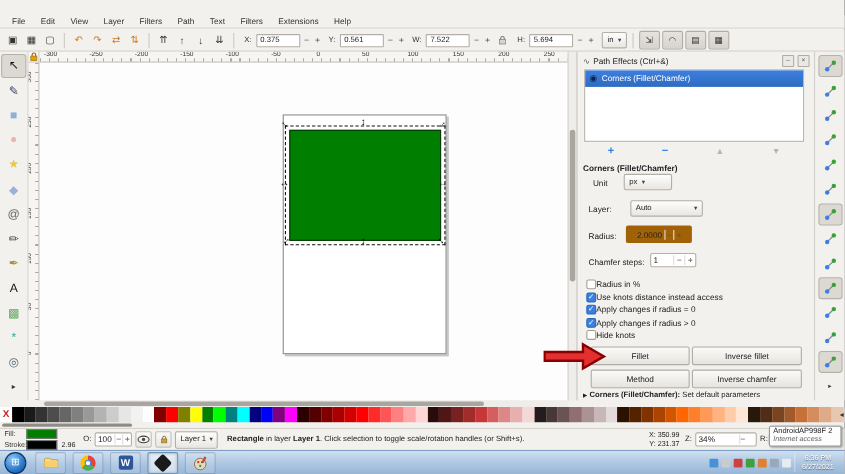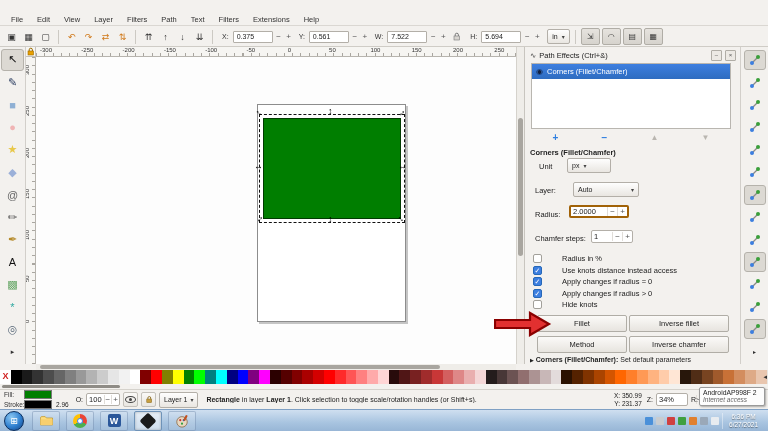--- a/index.html
+++ b/index.html
@@ -67,23 +67,23 @@
   .pe-row{height:15px;display:flex;align-items:center;gap:4px;padding-left:4px;color:#fff;
           background:linear-gradient(var(--accent),#2e6cc0);font-size:7.5px;}
   .pe-btnrow{position:absolute;left:6px;top:84px;right:9px;height:13px;display:flex;align-items:center;justify-content:space-around;}
   .pe-add,.pe-del{color:#2f7fe0;font-weight:bold;font-size:10px;}
   .pe-up,.pe-dn{color:#b9b6b0;font-size:8px;}
   .pe-heading{position:absolute;left:5px;top:101px;font-weight:bold;font-size:7.5px;}
   .pe-lab{position:absolute;font-size:7.5px;color:#222;text-align:right;}
   .spin{display:flex;align-items:center;background:#fff;border:1px solid #b3afa8;border-radius:2px;height:13px;box-sizing:border-box;}
   .spin .spin-val{padding:0 2px;font-size:7.5px;flex:1;}
   .spin .spin-btn{width:9px;text-align:center;color:#555;font-size:8px;border-left:1px solid #e0ddd8;}
-  .spin.focused{border:2px solid #a16207;}
+  .spin.focused{border:8px solid #a16207;}
   .cb-block{position:absolute;left:8px;top:206px;right:6px;}
-  .cbrow{height:11.5px;display:flex;align-items:center;gap:20px;}
+  .cbrow{height:11.5px;display:flex;align-items:center;gap:0;}
   .cb{width:9px;height:9px;box-sizing:border-box;border:1px solid #a2a09a;background:#fff;border-radius:2px;
       font-size:7px;line-height:8px;color:#fff;text-align:center;}
   .cb.checked{background:var(--accent);border-color:#2668b8;}
   .pe-btn{position:absolute;height:15px;background:linear-gradient(#fbfaf8,#e7e4df);border:1px solid #b0ada6;border-radius:2px;
           font-size:7.5px;display:flex;align-items:center;justify-content:center;}
   .pe-footer{position:absolute;left:5px;top:309px;font-size:7px;color:#222;}
   
   .snapbar{position:absolute;left:740px;top:47px;width:28px;height:317px;background:#f3f1ee;border-left:1px solid #d2cfca;
            display:flex;flex-direction:column;align-items:center;padding-top:3px;box-sizing:border-box;}
   .snap{width:20px;height:20px;margin-bottom:2px;border-radius:3px;border:1px solid transparent;display:flex;align-items:center;justify-content:center;}
@@ -104,21 +104,21 @@
   .fs-lab{width:18px;font-size:6.5px;color:#333;}
   .swatch{width:26px;height:7px;border:1px solid #777;}
   .sw-val{font-size:6.5px;margin-left:2px;}
   .o-spin{width:34px;}
   .sb-icon{width:13px;height:13px;border:1px solid #c4c1bb;border-radius:2px;background:linear-gradient(#faf9f7,#e9e6e1);
            display:flex;align-items:center;justify-content:center;}
   .layer-dd{height:14px;background:linear-gradient(#fefefe,#e9e6e1);border:1px solid #b3afa8;border-radius:2px;
             display:flex;align-items:center;gap:3px;padding:0 4px;}
   .sb-msg{flex:1;padding-left:5px;white-space:nowrap;overflow:hidden;}
   .xy-block{text-align:right;font-size:6.5px;line-height:8px;margin-right:2px;}
-  .z-spin{width:32px;gap:20px;}
+  .z-spin{width:56px;gap:20px;}
   .eye{width:9px;height:5px;border:1px solid #444;border-radius:50%;position:relative;}
   .eye::after{content:"";position:absolute;left:3px;top:1px;width:3px;height:3px;background:#444;border-radius:50%;}
   
   .tooltip{position:absolute;left:699px;top:387px;width:66px;height:19px;background:#fdfdfd;border:1px solid #9a9a9a;
            border-radius:2px;box-shadow:1px 1px 2px rgba(0,0,0,.3);padding:1px 3px;box-sizing:border-box;z-index:5;}
   .tooltip .t1{font-size:6.8px;color:#222;}
   .tooltip .t2{font-size:6.5px;color:#666;font-style:italic;}
   
   .taskbar{position:absolute;left:0;top:409px;width:768px;height:22px;
            background:linear-gradient(#cfdff0,#a8c4e0 60%,#98b6d6);border-top:1px solid #7fa0c4;

